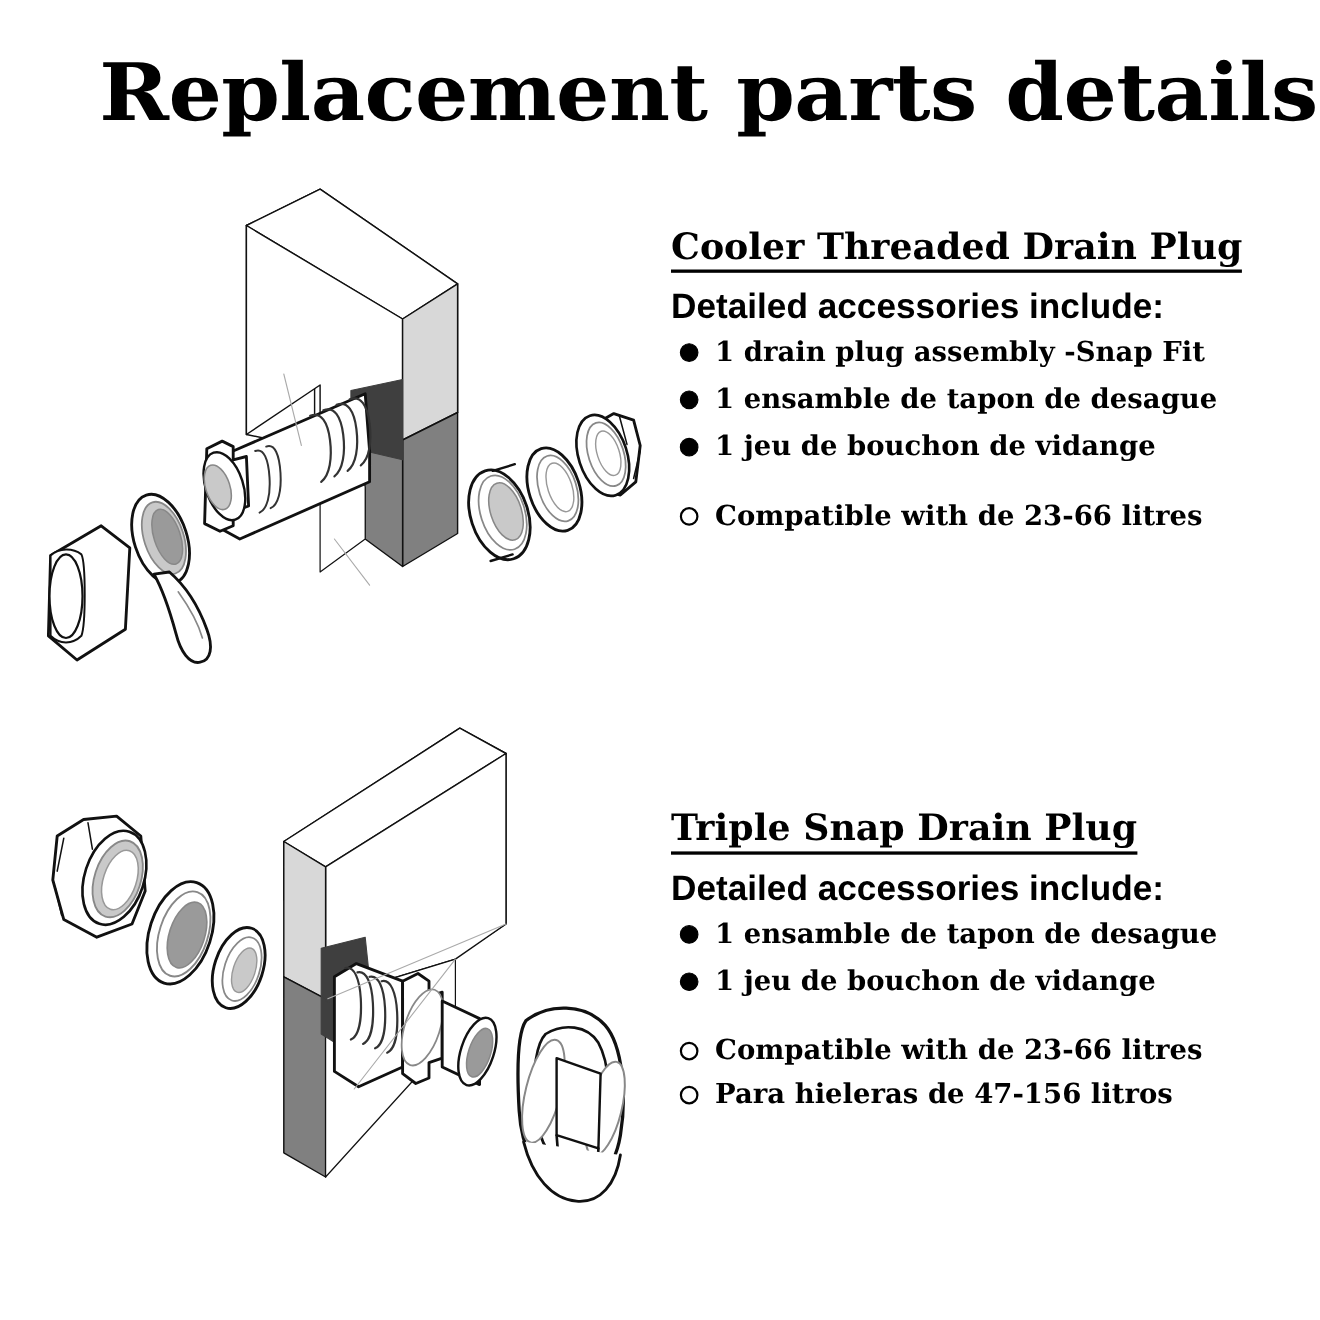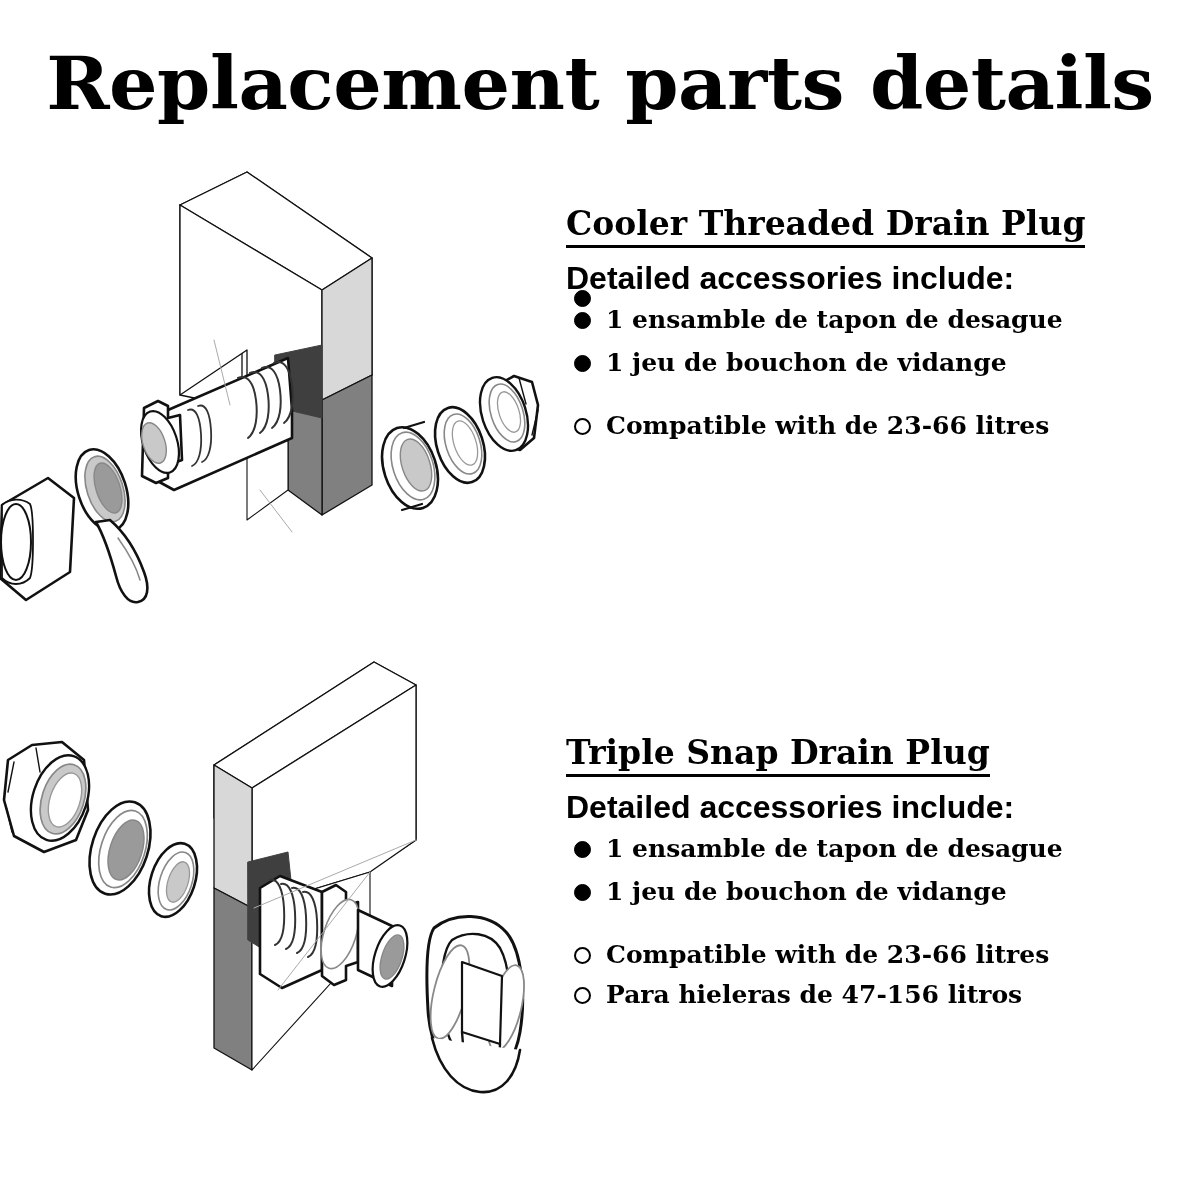--- a/index.html
+++ b/index.html
@@ -3,21 +3,21 @@
 <meta charset="utf-8">
 <style>
   html,body{margin:0;padding:0;}
   body{
     width:1200px;height:1200px;
     background:#ffffff;
     font-family:"DejaVu Serif", serif;
     overflow:hidden;
     position:relative;
   }
-  #page{position:relative;width:1092px;height:1200px;}
+  #page{position:relative;width:1092px;height:1200px;margin-left:44px;}
 
   
   .page-title{
     position:absolute;
     left:0;top:44px;width:1200px;
     text-align:center;
     font-family:"DejaVu Serif", serif;
     font-weight:700;
     font-size:72px;
     line-height:80px;
@@ -170,21 +170,21 @@
           <path d="M222,180 L238,245" stroke="#aaa" stroke-width="1" fill="none"></path>
           <path d="M268,330 L300,372" stroke="#aaa" stroke-width="1" fill="none"></path>
         </g>
       </svg>
     </div>
 
     <div class="sec-text">
       <div class="sec-heading">Cooler Threaded Drain Plug</div>
       <div class="sec-subheading">Detailed accessories include:</div>
       <ul class="bullets">
-        <li><span class="mk filled"></span></li>
+        <li><span class="mk filled"></span><span>1 drain plug assembly -Snap Fit</span></li>
         <li><span class="mk filled"></span><span>1 ensamble de tapon de desague</span></li>
         <li><span class="mk filled"></span><span>1 jeu de bouchon de vidange</span></li>
       </ul>
       <ul class="bullets compat">
         <li><span class="mk hollow"></span><span>Compatible with de 23-66 litres</span></li>
       </ul>
     </div>
   </div>
 
   <div class="section" id="sec2">

